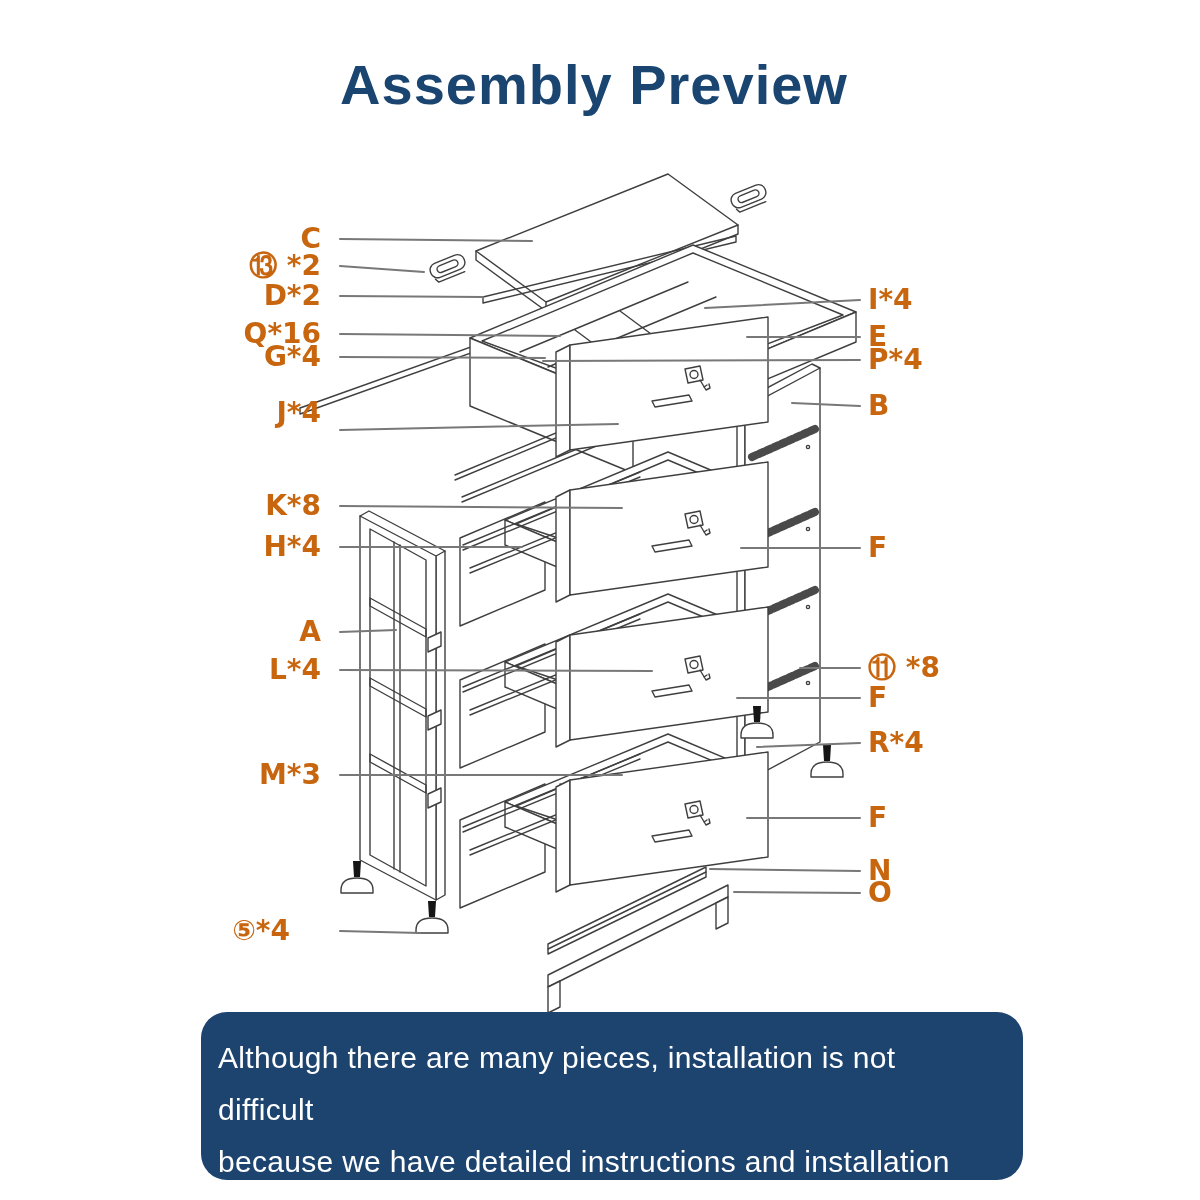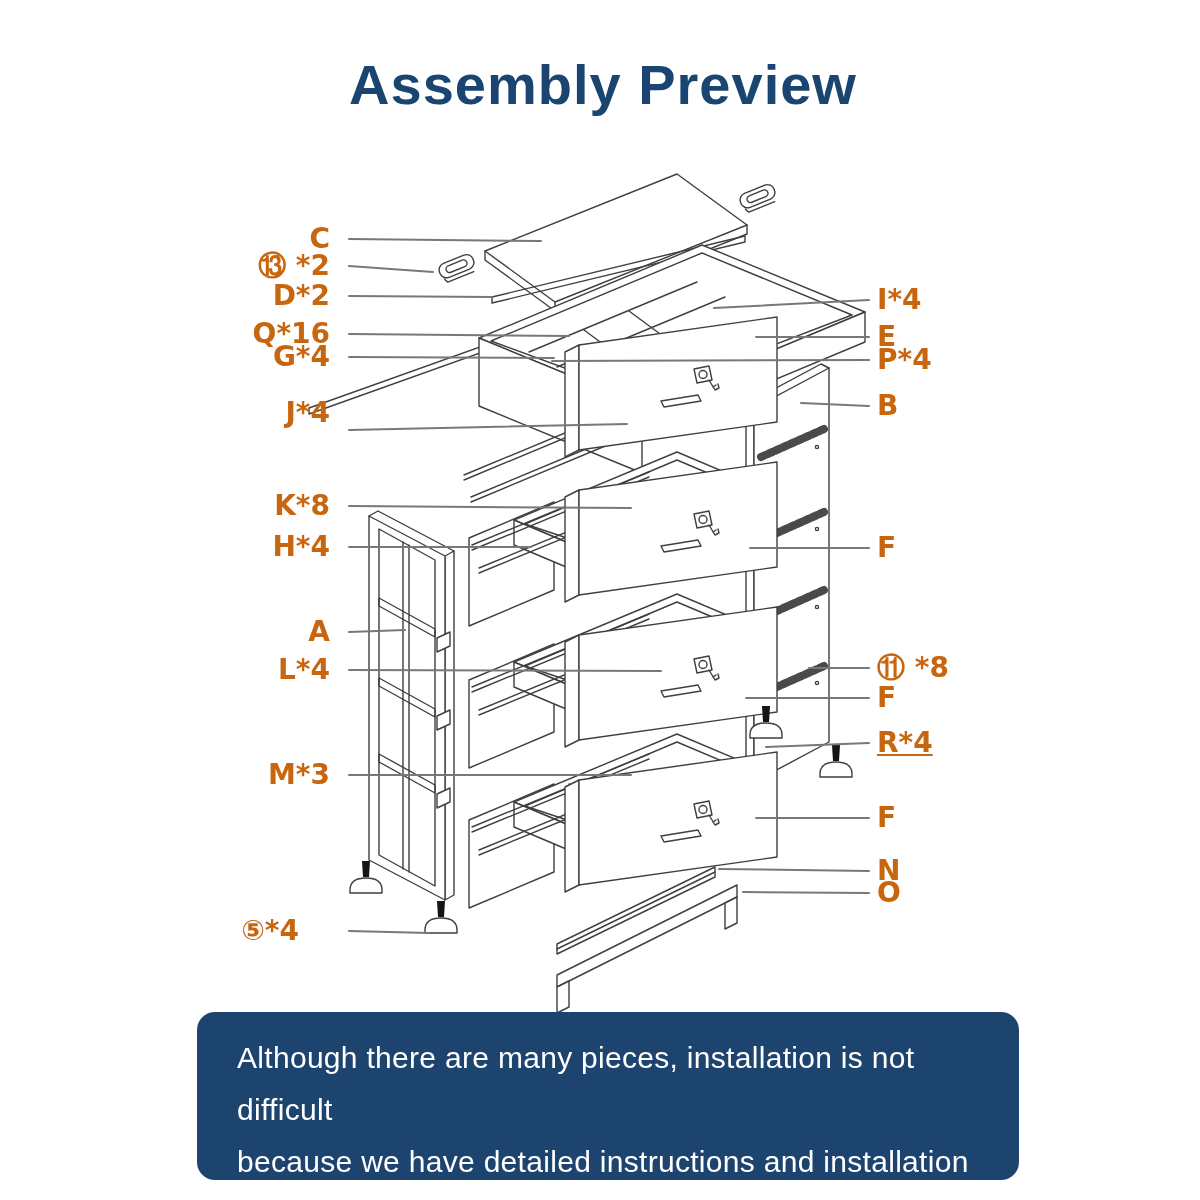--- a/index.html
+++ b/index.html
@@ -5,36 +5,36 @@
   :root{
     --label-color:#C8660F;
     --title-color:#1A4571;
     --note-bg:#1D436F;
     --note-text:#FFFFFF;
     --art:#3F3F3F;
     --leader:#787878;
   }
   html,body{margin:0;padding:0;background:#fff;}
   .stage{position:relative;width:1188px;height:1200px;background:#fff;overflow:hidden;
-         font-family:"Liberation Sans",sans-serif;margin-left:9px;}
+         font-family:"Liberation Sans",sans-serif;}
   .page-title{position:absolute;top:52px;left:0;width:100%;text-align:center;
     font-size:56px;font-weight:bold;letter-spacing:1px;color:var(--title-color);}
   #diagram{position:absolute;left:0;top:0;width:1200px;height:1200px;}
   #diagram path,#diagram line,#diagram rect,#diagram circle{
     stroke:var(--art);stroke-width:1.4;fill:none;stroke-linejoin:round;stroke-linecap:round;}
   #diagram .fw{fill:#ffffff;}
   #diagram .fd{fill:#151515;stroke:none;}
   #diagram .hatch{stroke:#4a4a4a;stroke-width:8;stroke-dasharray:5 3;}
   #diagram #leader-layer line{stroke:var(--leader);stroke-width:2;}
   .part-label{position:absolute;font-family:"DejaVu Sans",sans-serif;font-weight:bold;
     font-size:28px;line-height:38px;color:var(--label-color);white-space:nowrap;}
   .part-label.left{text-align:right;}
-  .note-box{position:absolute;left:188px;top:1012px;width:822px;height:168px;
-    background:var(--note-bg);border-radius:18px;box-sizing:border-box;
-    padding:20px 28px 0 40px;}
+  .note-box{position:absolute;left:201px;top:1012px;width:822px;height:168px;
+    background:var(--note-bg);border-radius:26px;box-sizing:border-box;
+    padding:20px 28px 0 17px;}
   .note-line{color:var(--note-text);font-size:30px;line-height:52px;
     font-family:"Liberation Sans",sans-serif;letter-spacing:0.3px;}
 </style>
 </head>
 <body>
 
 <div class="stage" id="stage">
 
   <div class="page-title">Assembly Preview</div>
 
@@ -202,17 +202,17 @@
     <div class="part-label left" style="top: 651px; right: 867px;">L*4</div>
     <div class="part-label left" style="top: 756px; right: 867px;">M*3</div>
     <div class="part-label left" style="top: 912px; right: 898px;">⑤*4</div>
     <div class="part-label right" style="top: 281px; left: 868px; text-align: center;">I*4</div>
     <div class="part-label right" style="top: 318px; left: 868px;">E</div>
     <div class="part-label right" style="top: 341px; left: 868px;">P*4</div>
     <div class="part-label right" style="top: 387px; left: 868px;">B</div>
     <div class="part-label right" style="top: 529px; left: 868px;">F</div>
     <div class="part-label right" style="top: 649px; left: 868px;">⑪ *8</div>
     <div class="part-label right" style="top: 679px; left: 868px;">F</div>
-    <div class="part-label right" style="top: 724px; left: 868px; text-decoration: underline;">R*4</div>
+    <div class="part-label right" style="top: 724px; left: 868px;">R*4</div>
     <div class="part-label right" style="top: 799px; left: 868px;">F</div>
     <div class="part-label right" style="top: 852px; left: 868px;">N</div>
     <div class="part-label right" style="top: 874px; left: 868px;">O</div>
   </div>
 
 </body></html>

